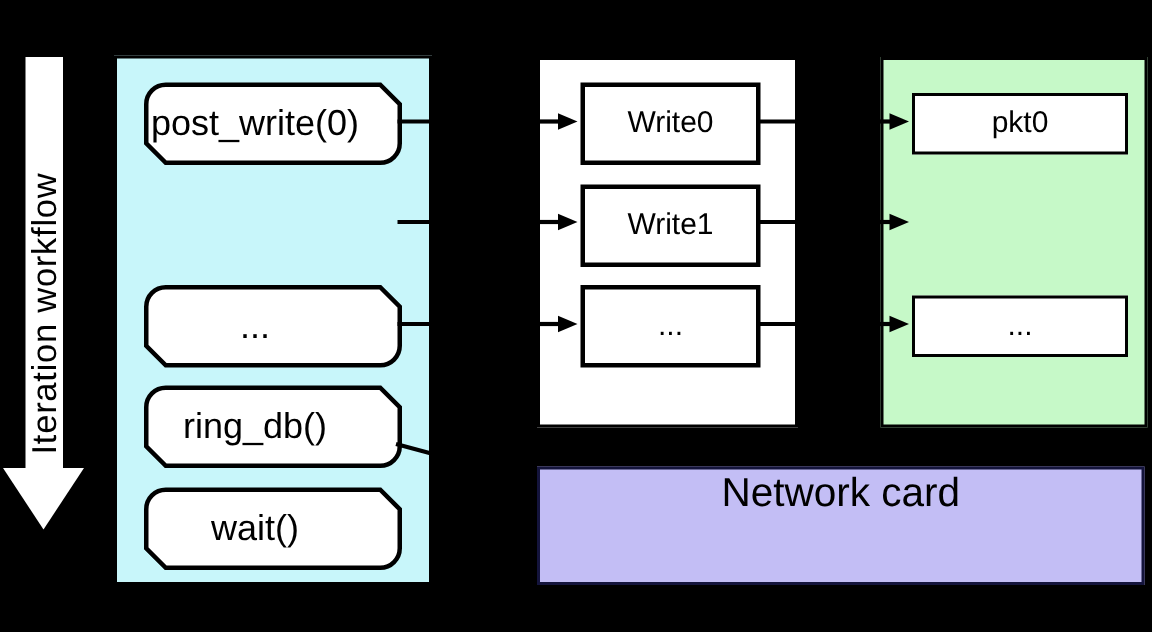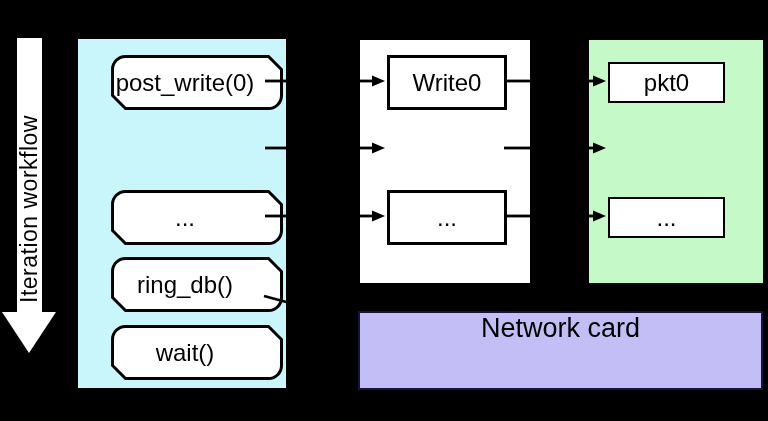--- a/index.html
+++ b/index.html
@@ -16,28 +16,28 @@
 
   
   .panel{position:absolute;border:2px solid #000;}
   .panel-workflow{left:76px;top:37px;width:212px;height:353px;}
   .panel-write{left:358px;top:38px;width:174px;height:247px;}
   .panel-pkt{left:587px;top:38px;width:178px;height:247px;}
   .network-card{position:absolute;left:358px;top:311px;width:405px;height:79px;border:2px solid #14143c;
     display:flex;align-items:flex-start;justify-content:center;font-size:27px;color:#000;}
 
   
-  .fn-box{position:absolute;left:33px;width:148px;height:55px;display:flex;align-items:center;justify-content:center;text-align:center;}
+  .fn-box{position:absolute;left:18px;width:148px;height:55px;display:flex;align-items:center;justify-content:center;text-align:center;}
   .fn-box svg{position:absolute;left:0;top:0;width:172px;height:55px;overflow:visible;}
   .fn-label{position:relative;z-index:2;font-size:24px;color:#000;}
 
   
-  .rect-box{position:absolute;background:#fff;border:3px solid #000;display:flex;align-items:center;justify-content:center;font-size:24px;color:#000;}
+  .rect-box{position:absolute;background:#fff;border:3px solid #000;display:flex;align-items:center;justify-content:center;font-size:20px;color:#000;}
   .write-box{left:27px;width:120px;height:55px;}
-  .pkt-box{left:19px;width:117px;height:41px;border-width:2.5px;}
+  .pkt-box{left:19px;width:144px;height:41px;border-width:2.5px;}
 
   .connector-layer{position:absolute;left:0;top:0;width:768px;height:421px;pointer-events:none;z-index:2;}
 </style>
 </head>
 <body>
 
 <div class="stage">
 
   <div class="arrow-shaft"></div>
   <div class="arrow-head"></div>
@@ -65,20 +65,21 @@
     <div class="fn-box" style="top:286px">
       <svg viewBox="0 0 172 55">
           <path d="M 1.5 14.5 A 13 13 0 0 1 14.5 1.5 L 157.5 1.5 L 170.5 14.5 L 170.5 40.5 A 13 13 0 0 1 157.5 53.5 L 14.5 53.5 L 1.5 40.5 Z" fill="#ffffff" stroke="#000000" stroke-width="3"></path>
         </svg>
       <span class="fn-label">wait()</span>
     </div>
   </div>
 
   <div class="panel panel-write" style="background-color: rgb(255, 255, 255);">
     <div class="rect-box write-box" style="top:15px">Write0</div>
+    <div class="rect-box write-box" style="top:83px">Write1</div>
     <div class="rect-box write-box" style="top:150px">...</div>
   </div>
 
   <div class="panel panel-pkt" style="background-color: rgb(198, 249, 200);">
     <div class="rect-box pkt-box" style="top:22px">pkt0</div>
     <div class="rect-box pkt-box" style="top:157px">...</div>
   </div>
 
   <div class="network-card" style="background-color: rgb(195, 190, 245);">
     <span>Network card</span>

